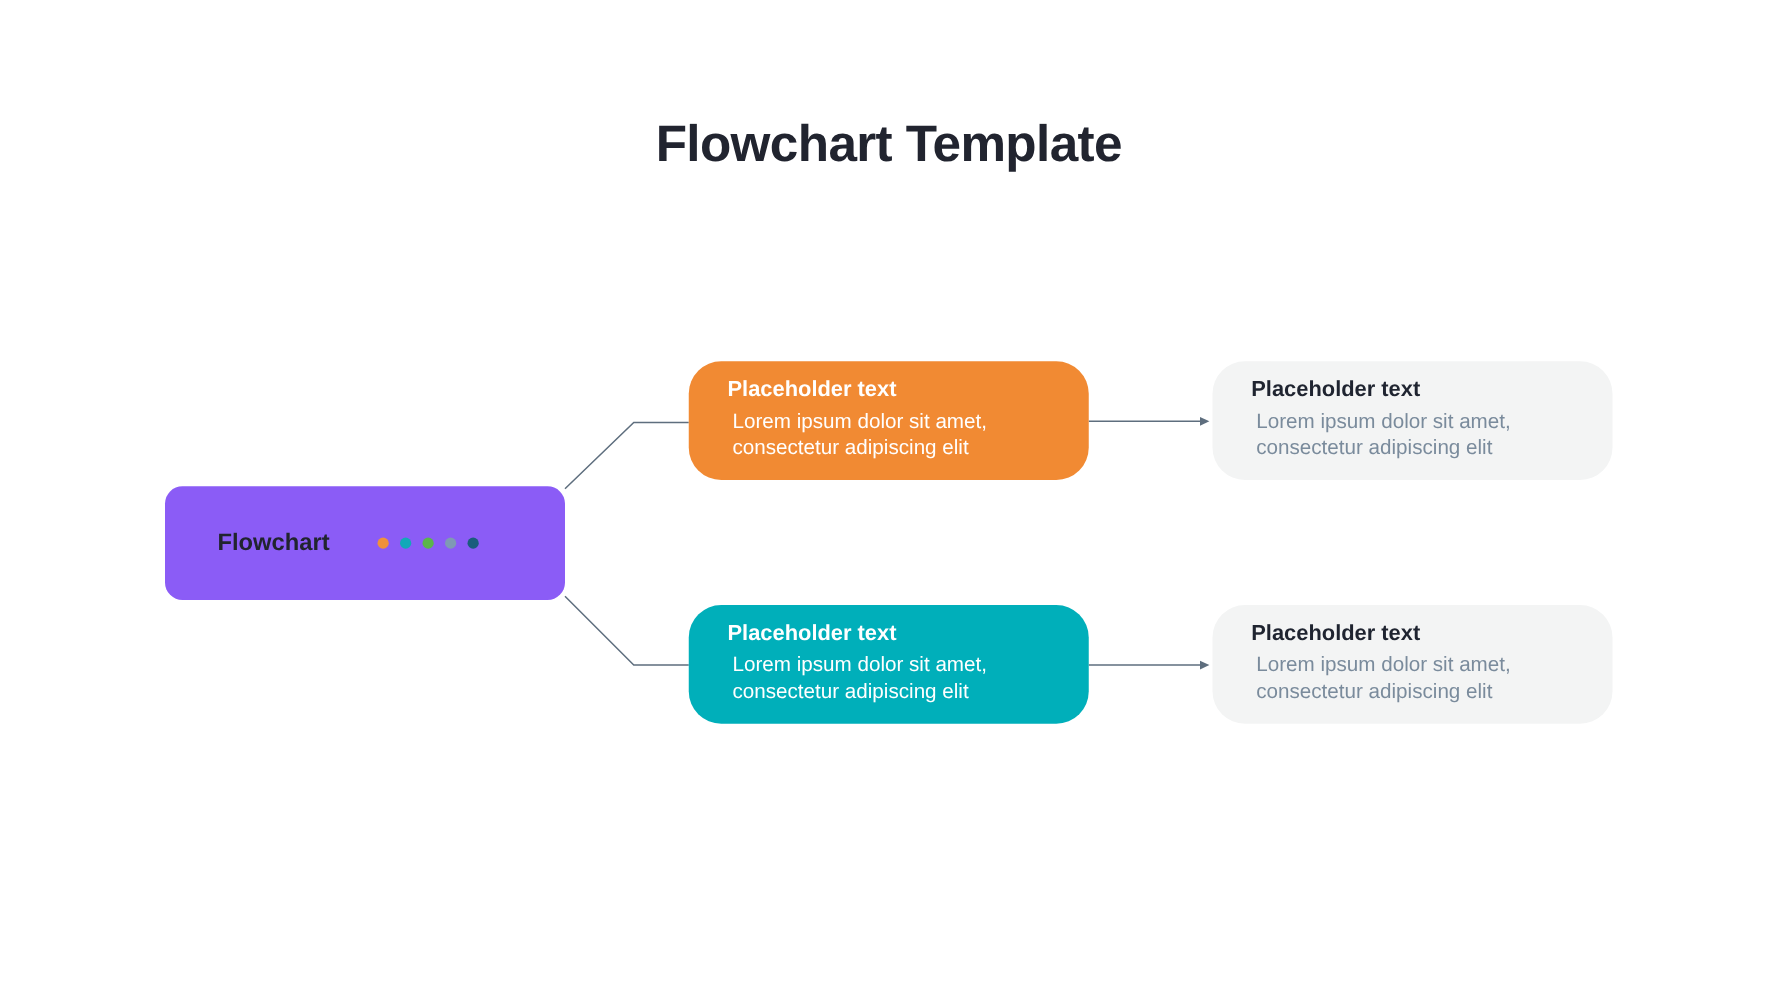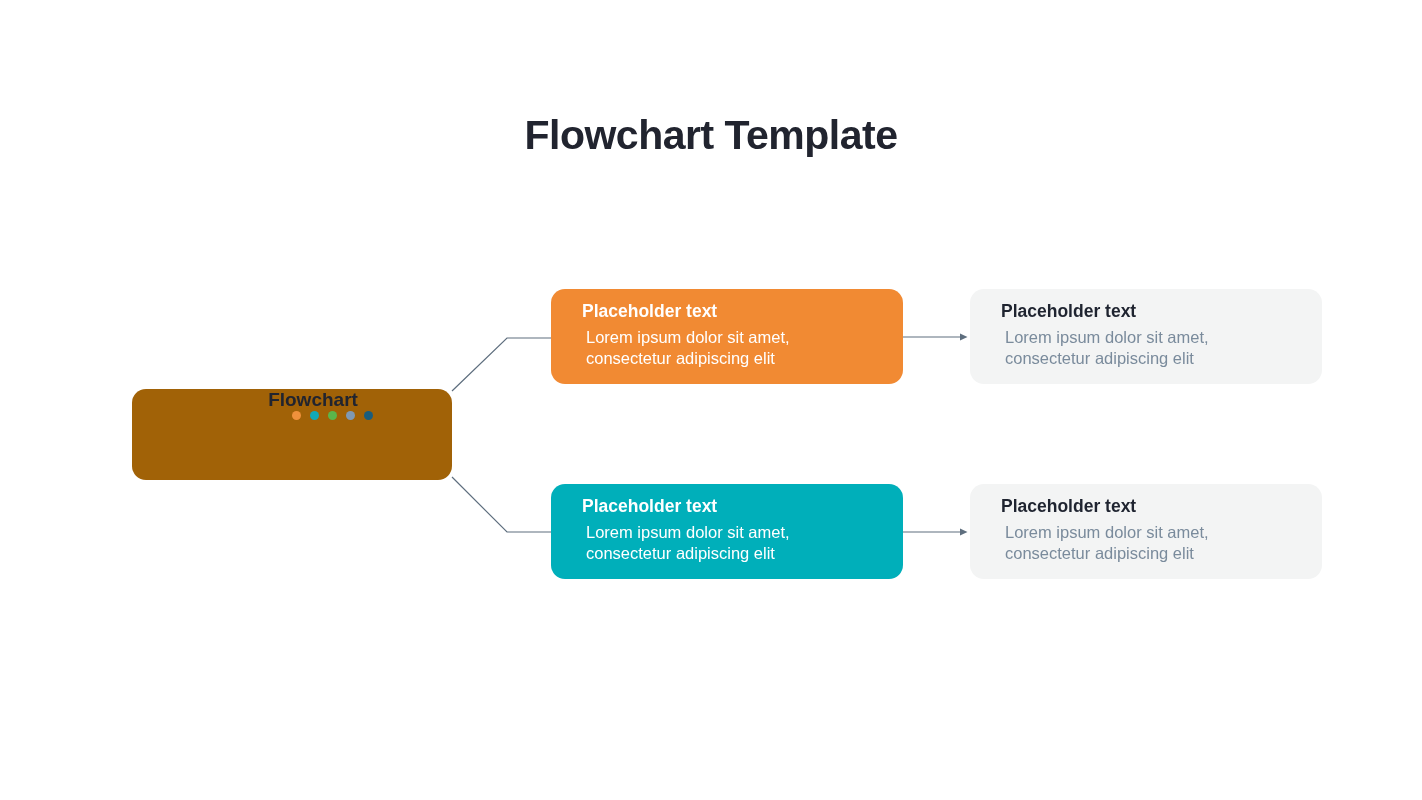--- a/index.html
+++ b/index.html
@@ -10,21 +10,21 @@
   }
   .slide {
     position: relative;
     width: 1422px;
     height: 800px;
     background: #ffffff;
     overflow: hidden;
   }
   .title {
     position: absolute;
-    top: 112px;
+    top: 92px;
     left: 0;
     width: 1422px;
     margin: 0;
     text-align: center;
     font-size: 41px;
     font-weight: 800;
     letter-spacing: -0.5px;
     color: #21242f;
   }
   .connectors {
@@ -45,46 +45,46 @@
   .node {
     position: absolute;
     border-radius: 14px;
     box-sizing: border-box;
   }
   .node-root {
     left: 132px;
     top: 389px;
     width: 320px;
     height: 91px;
-    background: #a16207;
+    background: #8b5cf6;
     display: flex;
     align-items: center;
     padding-left: 42px;
-    flex-direction: column;
   }
   .root-label {
     font-size: 19px;
     font-weight: 700;
     color: #21242f;
   }
   .dots {
     display: flex;
     gap: 9px;
     margin-left: 38px;
     align-items: center;
   }
   .dot {
     width: 9px;
     height: 9px;
     border-radius: 50%;
   }
   .node-card {
-    width: 352px;
+    width: 320px;
     height: 95px;
     padding: 12px 24px 0 31px;
+    border-radius: 26px;
   }
   .node-branch-top    { left: 551px; top: 289px; }
   .node-branch-bottom { left: 551px; top: 484px; }
   .node-leaf-top      { left: 970px; top: 289px; background: #f3f4f4; }
   .node-leaf-bottom   { left: 970px; top: 484px; background: #f3f4f4; }
   .card-title {
     font-size: 17.5px;
     font-weight: 700;
     margin: 0 0 3px 0;
     line-height: 1.25;

